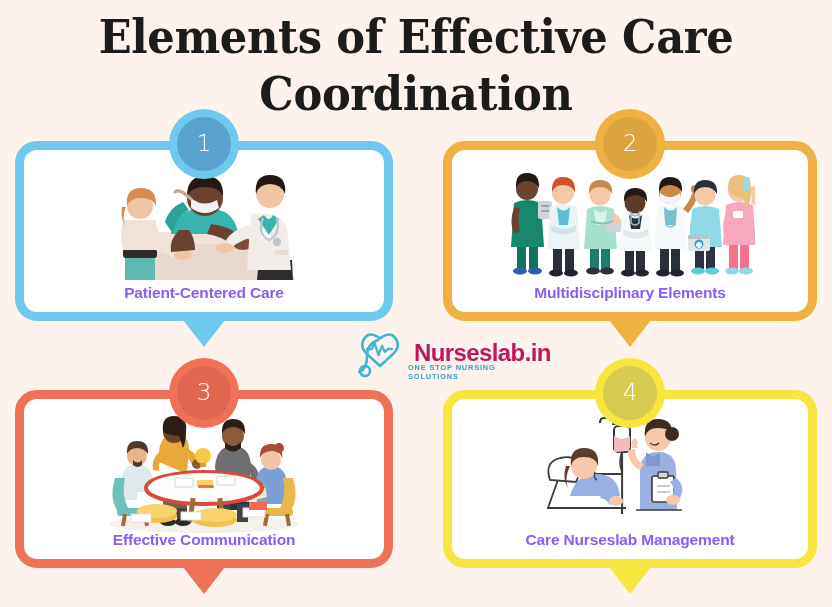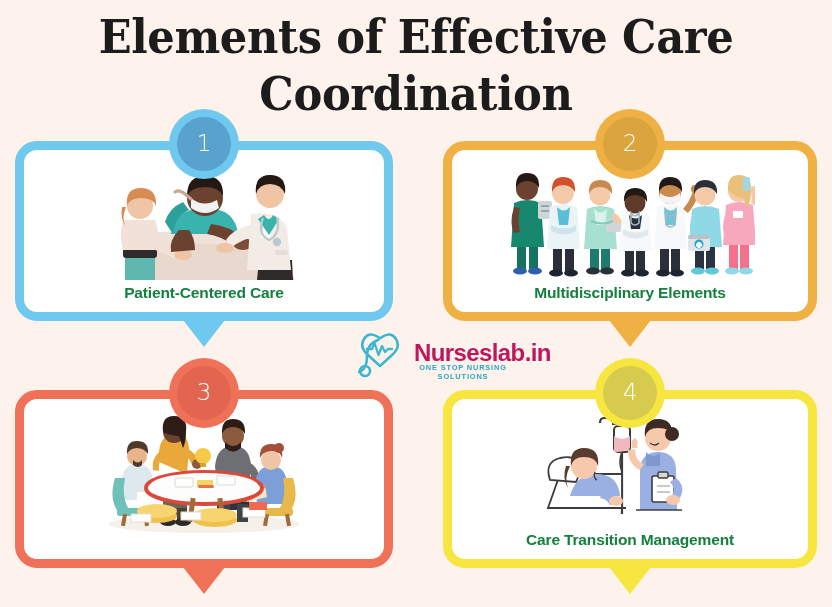--- a/index.html
+++ b/index.html
@@ -62,21 +62,21 @@
     line-height:1;
     padding-bottom:2px;
     box-sizing:border-box;
   }
   .card-label{
     position:absolute;left:10px;right:10px;
     bottom:19px;
     text-align:center;
     font-size:15.5px;
     font-weight:bold;
-    color:#15803d;
+    color:#8b5cf6;
     letter-spacing:-0.15px;
   }
   .art{
     position:absolute;left:0;right:0;
     top:26px;bottom:44px;
     display:flex;align-items:center;justify-content:center;
   }
   .art svg{display:block;}
 
   
@@ -89,21 +89,21 @@
   .logo-word{
     position:absolute;left:48px;top:8px;
     font-size:24px;font-weight:bold;
     color:#be185d;letter-spacing:-0.6px;
     font-family:"Liberation Sans", sans-serif;
     margin-left:8px;
   }
   .logo-tag{
     position:absolute;left:50px;top:32px;
     font-size:7.4px;font-weight:bold;
-    color:#2aa6c4;letter-spacing:0.85px;text-align:center;
+    color:#2aa6c4;letter-spacing:0.85px;
   }
   .logo-mark{position:absolute;left:0;top:0;}
 </style>
 </head>
 <body style="background: rgb(253, 243, 236);">
 
 <div class="canvas">
 
   <div class="title">
     <span>Elements of Effective Care</span>
@@ -371,20 +371,21 @@
         <ellipse cx="60" cy="103" rx="20" ry="7" fill="#f7d470"></ellipse>
         <ellipse cx="118" cy="112" rx="22" ry="7" fill="#f0c24c"></ellipse>
         <ellipse cx="118" cy="107" rx="22" ry="7" fill="#f7d470"></ellipse>
         <rect x="84" y="104" width="20" height="8" fill="#ffffff" stroke="#e3ddd6"></rect>
         <rect x="146" y="100" width="22" height="9" fill="#ffffff" stroke="#e3ddd6"></rect>
         <rect x="152" y="94" width="18" height="8" fill="#ef6a50"></rect>
         <rect x="34" y="106" width="20" height="8" fill="#ffffff" stroke="#e3ddd6"></rect>
       </svg>
     </div>
 
+    <div class="card-label">Effective Communication</div>
   </div>
 
   <div class="card" id="card-4" style="left:443px;top:390px;width:374px;height:178px;">
     <div class="card-frame" style="border-color:#f7e63f;"></div>
     <div class="tail" style="border-top-color:#f7e63f;"></div>
     <div class="badge" style="background:#f7e63f;">
       <div class="badge-inner" style="background:#d6cb4f;">
         <span>4</span>
       </div>
     </div>
@@ -427,21 +428,21 @@
           <rect x="112" y="66" width="22" height="26" rx="2" fill="#ffffff" stroke="#3c3c3c" stroke-width="1.6"></rect>
           <rect x="118" y="62" width="10" height="6" rx="1.5" fill="#d7d7d7" stroke="#3c3c3c" stroke-width="1.4"></rect>
           <path d="M117 76 l13 0 M117 82 l13 0" stroke="#b8b8b8" stroke-width="1.6"></path>
           <path d="M136 68 q10 8 4 20 l-8 -2 q4 -8 -2 -14z" fill="#9ab0e2"></path>
           <ellipse cx="133" cy="90" rx="7" ry="5" fill="#f7c9ac"></ellipse>
         </g>
         <path d="M96 100 l46 0" stroke="#3c3c3c" stroke-width="1.6"></path>
       </svg>
     </div>
 
-    <div class="card-label">Care Transition Management</div>
+    <div class="card-label">Care Nurseslab Management</div>
   </div>
 
   <div class="logo">
     <svg class="logo-mark" width="52" height="50" viewBox="0 0 52 50" aria-hidden="true">
       <path d="M20 6 q-9 -6 -14 2 q-5 8 4 16 l12 11 l12 -11 q9 -8 4 -16 q-5 -8 -14 -2 q-2 1.5 -2 1.5z" fill="none" stroke="#3fb6cf" stroke-width="2.6" stroke-linejoin="round"></path>
       <path d="M9 18 l5 0 l2.5 -6 l4 12 l3.5 -9 l3 6 l3 -3 l4 0" fill="none" stroke="#3fb6cf" stroke-width="2.3" stroke-linecap="round" stroke-linejoin="round"></path>
       <path d="M20 9 q-11 4 -11 16 q0 12 -6 15 q-6 3 -8 -3" fill="none" stroke="#3fb6cf" stroke-width="2.6" stroke-linecap="round"></path>
       <circle cx="7" cy="40" r="5" fill="none" stroke="#3fb6cf" stroke-width="2.6"></circle>
     </svg>
     <div class="logo-word">Nurseslab.in</div>

